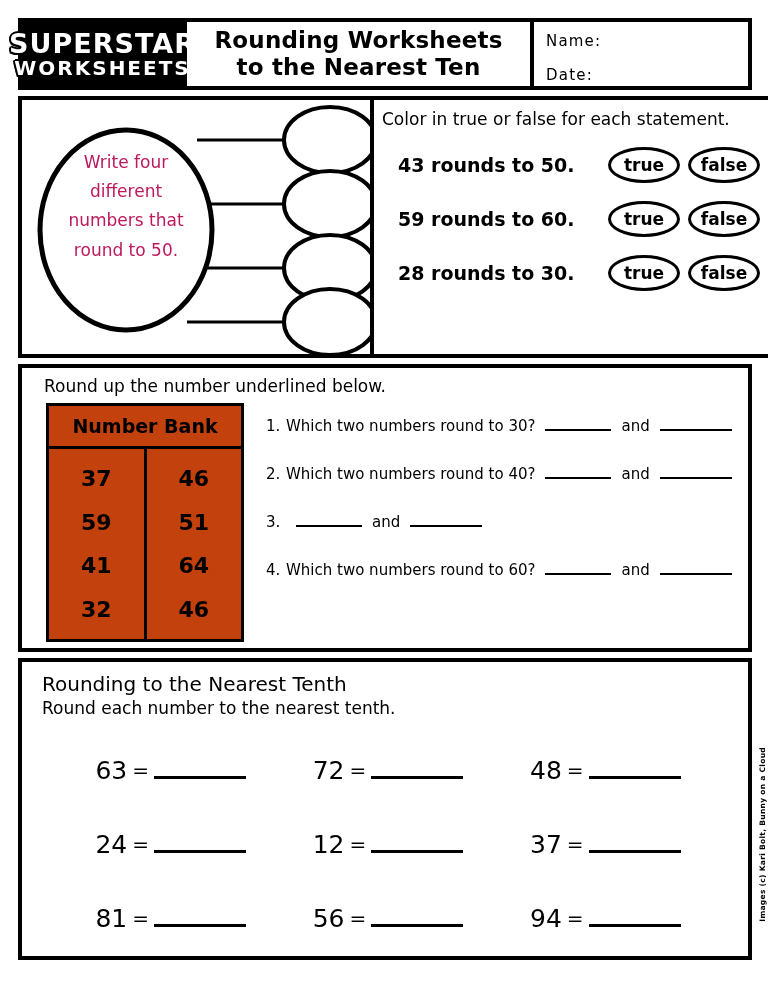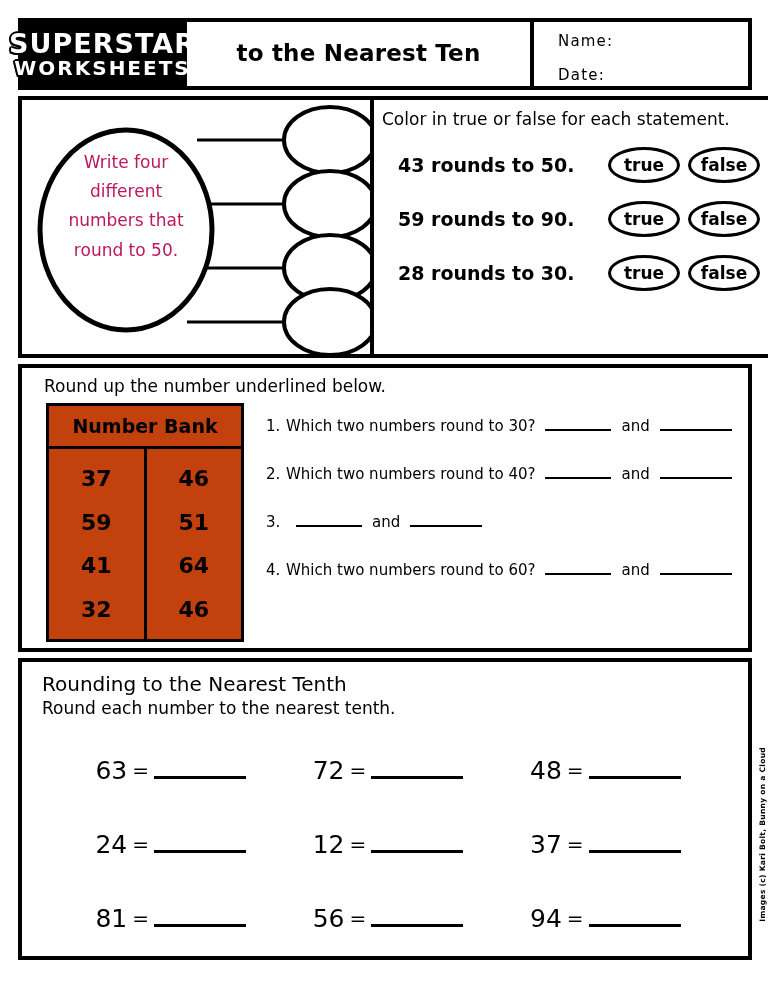--- a/index.html
+++ b/index.html
@@ -80,21 +80,21 @@
     color: #000;
     line-height: 1.18;
     letter-spacing: 0.2px;
   }
 
   .namedate-cell {
     width: 218px;
     border-top: 4px solid #000;
     border-bottom: 4px solid #000;
     border-right: 4px solid #000;
-    padding: 10px 0 0 24px;
+    padding: 10px 0 0 12px;
     background: #fff;
   }
   .namedate-cell .nd {
     font-family: "DejaVu Sans", sans-serif;
     font-size: 15px;
     font-weight: 500;
     letter-spacing: 1.2px;
     color: #000;
     margin-bottom: 16px;
   }
@@ -306,20 +306,21 @@
 <div class="page">
 
   <div class="header">
 
     <div class="logo-cell">
       <div class="logo-line1">SUPERSTAR</div>
       <div class="logo-line2">WORKSHEETS</div>
     </div>
 
     <div class="title-cell">
+      <div class="t">Rounding Worksheets</div>
       <div class="t">to the Nearest Ten</div>
     </div>
 
     <div class="namedate-cell">
       <div class="nd">Name:</div>
       <div class="nd">Date:</div>
     </div>
 
   </div>
 
@@ -346,21 +347,21 @@
     <div class="tf-box">
       <div class="tf-prompt">Color in true or false for each statement.</div>
 
       <div class="tf-row">
         <div class="tf-stmt">43 rounds to 50.</div>
         <div class="oval">true</div>
         <div class="oval">false</div>
       </div>
 
       <div class="tf-row">
-        <div class="tf-stmt">59 rounds to 90.</div>
+        <div class="tf-stmt">59 rounds to 60.</div>
         <div class="oval">true</div>
         <div class="oval">false</div>
       </div>
 
       <div class="tf-row">
         <div class="tf-stmt">28 rounds to 30.</div>
         <div class="oval">true</div>
         <div class="oval">false</div>
       </div>
     </div>

